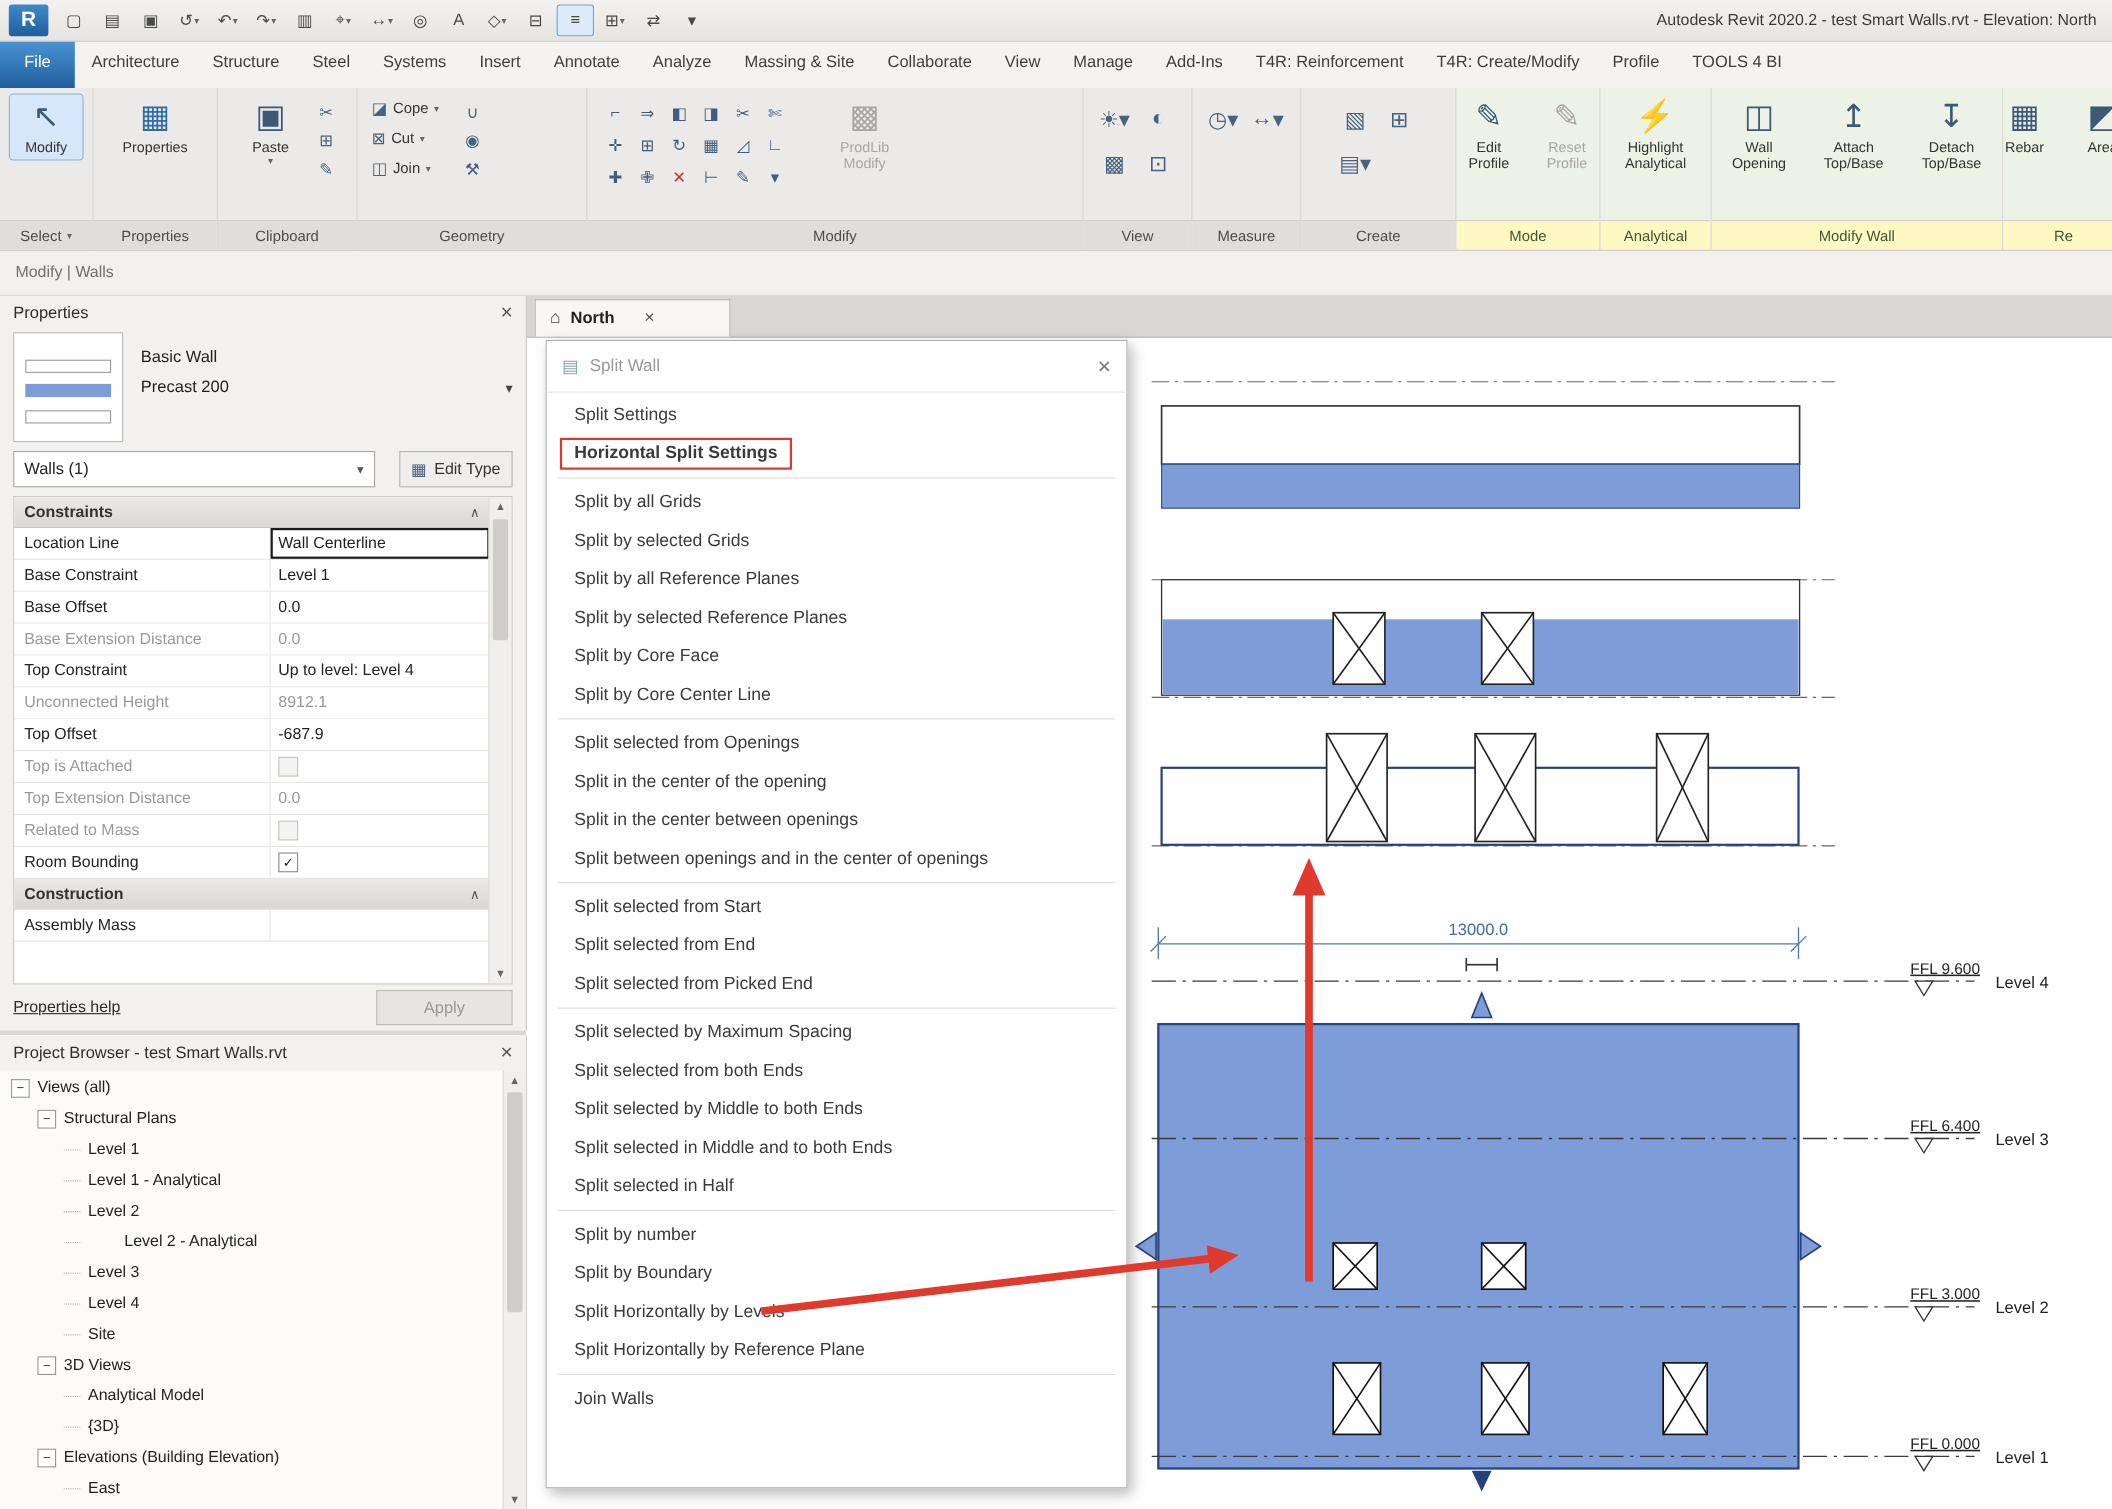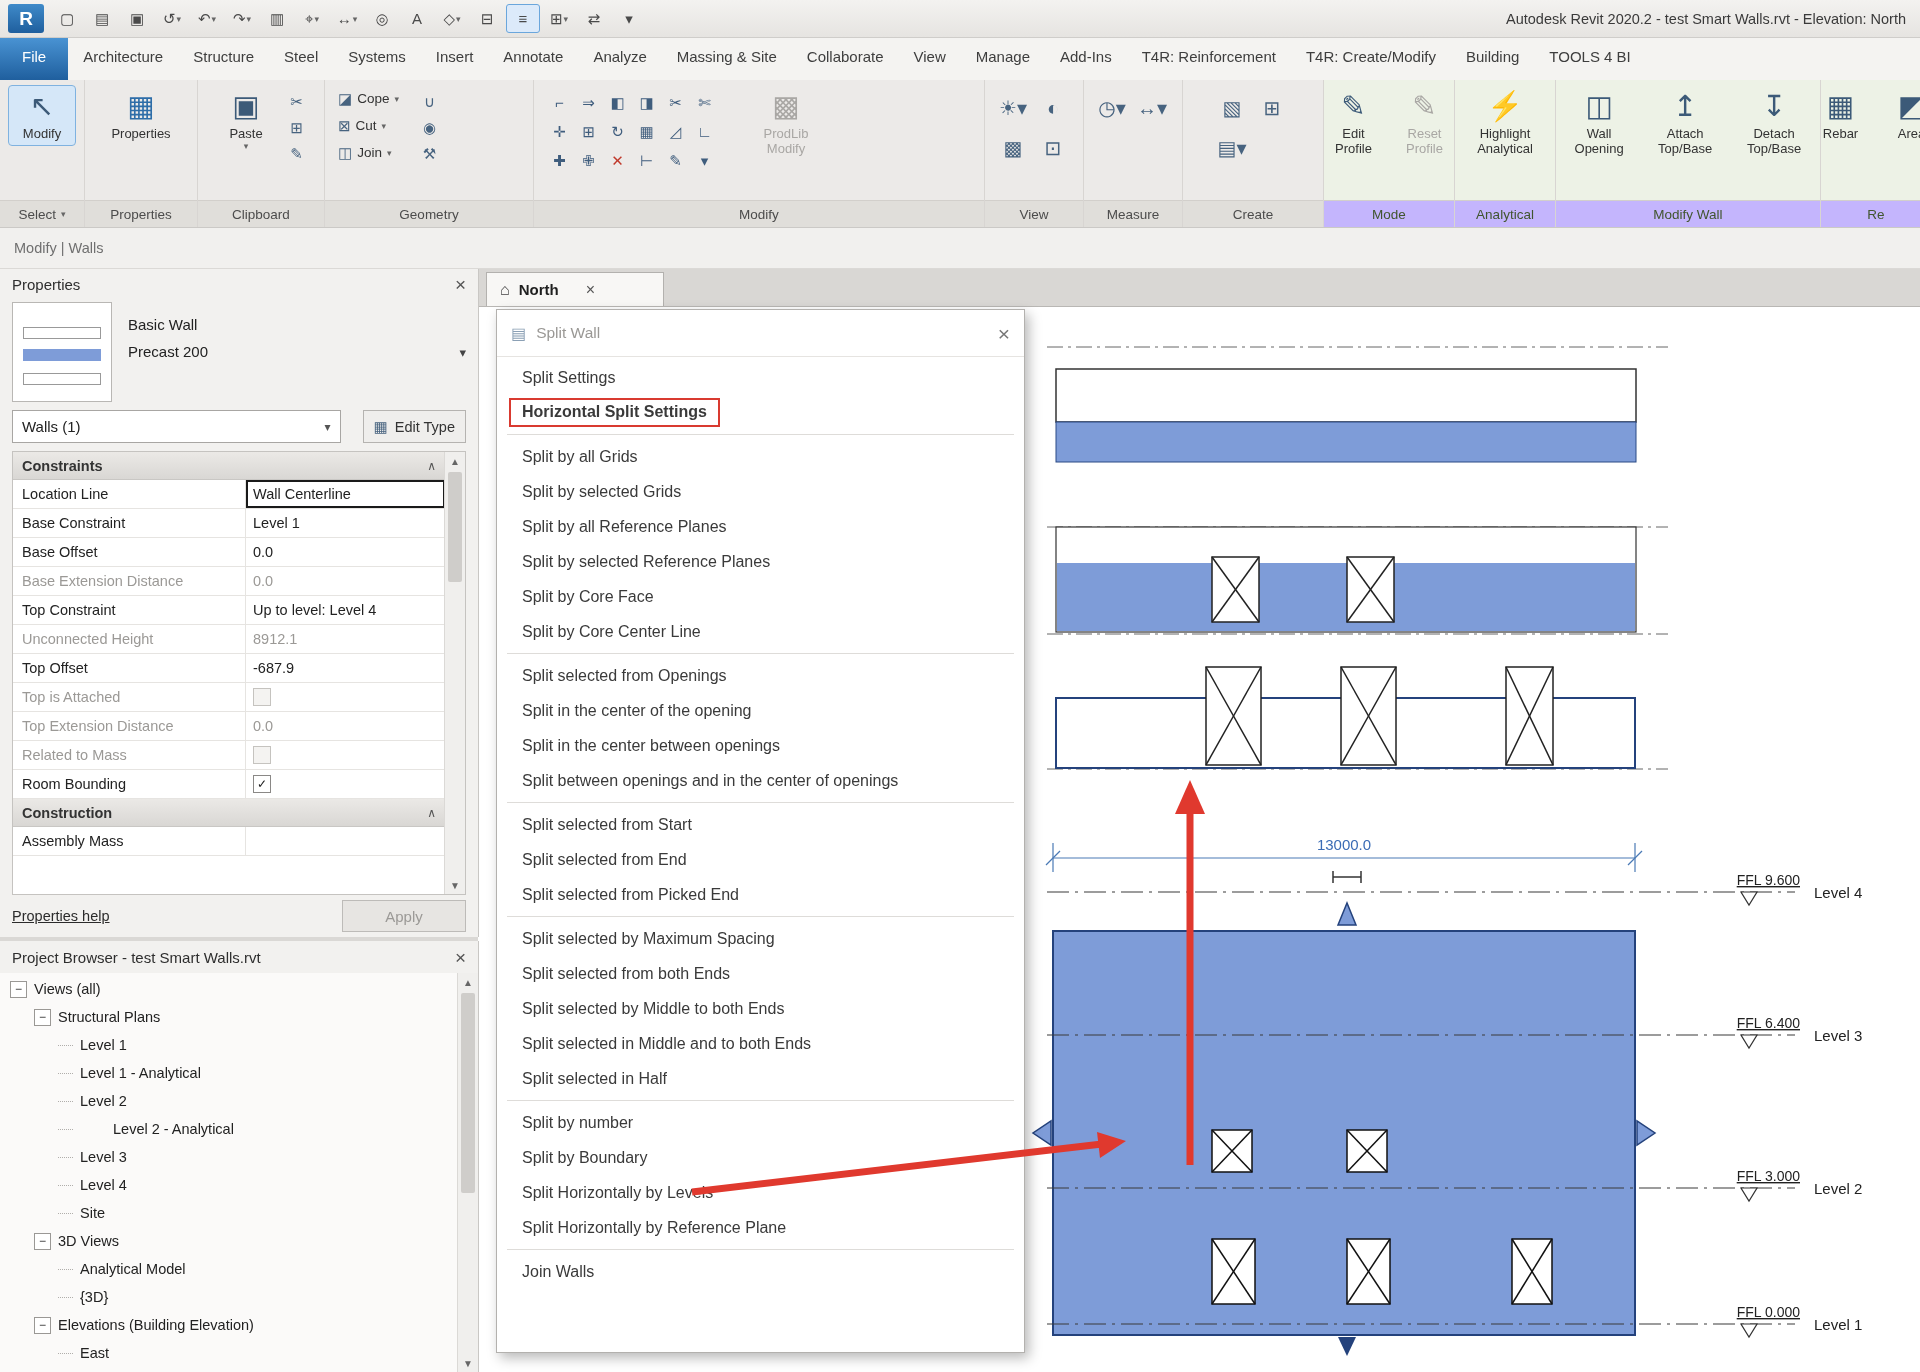--- a/index.html
+++ b/index.html
@@ -24,21 +24,21 @@
   .rtab.file{background:linear-gradient(#4a94d4,#1f5f9e);color:#fff;padding:11px 22px 0 22px;}
 
   
   #ribbon-body{position:absolute;top:80px;left:0;right:0;height:147px;background:#eceae8;display:flex;
                overflow:hidden;border-bottom:1px solid #cbc9c6;z-index:8;}
   .rpanel{border-right:1px solid #d8d5d2;display:flex;flex-direction:column;flex:0 0 auto;overflow:hidden;}
   .pbody{flex:1;display:flex;align-items:flex-start;justify-content:center;padding:6px 4px 0;gap:5px;}
   .plabel-strip{height:26px;background:#e0deda;color:#4c4c4c;font-size:13.5px;display:flex;align-items:center;
                 justify-content:center;gap:5px;border-top:1px solid #d2cfcb;white-space:nowrap;}
   .rpanel.ctx .pbody{background:#edf2e6;}
-  .rpanel.ctx .plabel-strip{background:#c4b5fd;color:#41552f;}
+  .rpanel.ctx .plabel-strip{background:#fef9c3;color:#41552f;}
   .bigbtn{display:flex;flex-direction:column;align-items:center;padding:4px 5px;border-radius:3px;min-width:56px;}
   .bigbtn .bicon{font-size:29px;line-height:33px;color:#3c5a78;}
   .bigbtn .blabel{font-size:13px;color:#333;text-align:center;line-height:15px;margin-top:3px;max-width:84px;}
   .bigbtn.active{background:#d5e7f8;outline:1px solid #7fb2e0;}
   .bigbtn.disabled .bicon,.bigbtn.disabled .blabel{color:#a9a7a4;}
   .sic{width:25px;height:23px;display:flex;align-items:center;justify-content:center;font-size:15px;color:#47637f;}
   .sicol{display:flex;flex-direction:column;gap:3px;padding-top:4px;}
   .grow{display:flex;align-items:center;gap:5px;font-size:13.5px;color:#333;height:25px;padding:0 3px;white-space:nowrap;}
   .grow .gi{font-size:15px;color:#47637f;}
   .grow .dd,.mhd{font-size:9px;color:#666;}
@@ -214,21 +214,21 @@
     <div class="rtab">Insert</div>
     <div class="rtab">Annotate</div>
     <div class="rtab">Analyze</div>
     <div class="rtab">Massing &amp; Site</div>
     <div class="rtab">Collaborate</div>
     <div class="rtab">View</div>
     <div class="rtab">Manage</div>
     <div class="rtab">Add-Ins</div>
     <div class="rtab">T4R: Reinforcement</div>
     <div class="rtab">T4R: Create/Modify</div>
-    <div class="rtab">Building</div>
+    <div class="rtab">Profile</div>
     <div class="rtab">TOOLS 4 BI</div>
   </div>
 
 <div id="ribbon-body">
 
   <div class="rpanel" style="width:84px">
     <div class="pbody">
       <div class="bigbtn active">
         <span class="bicon">↖</span>
         <span class="blabel">Modify</span>

